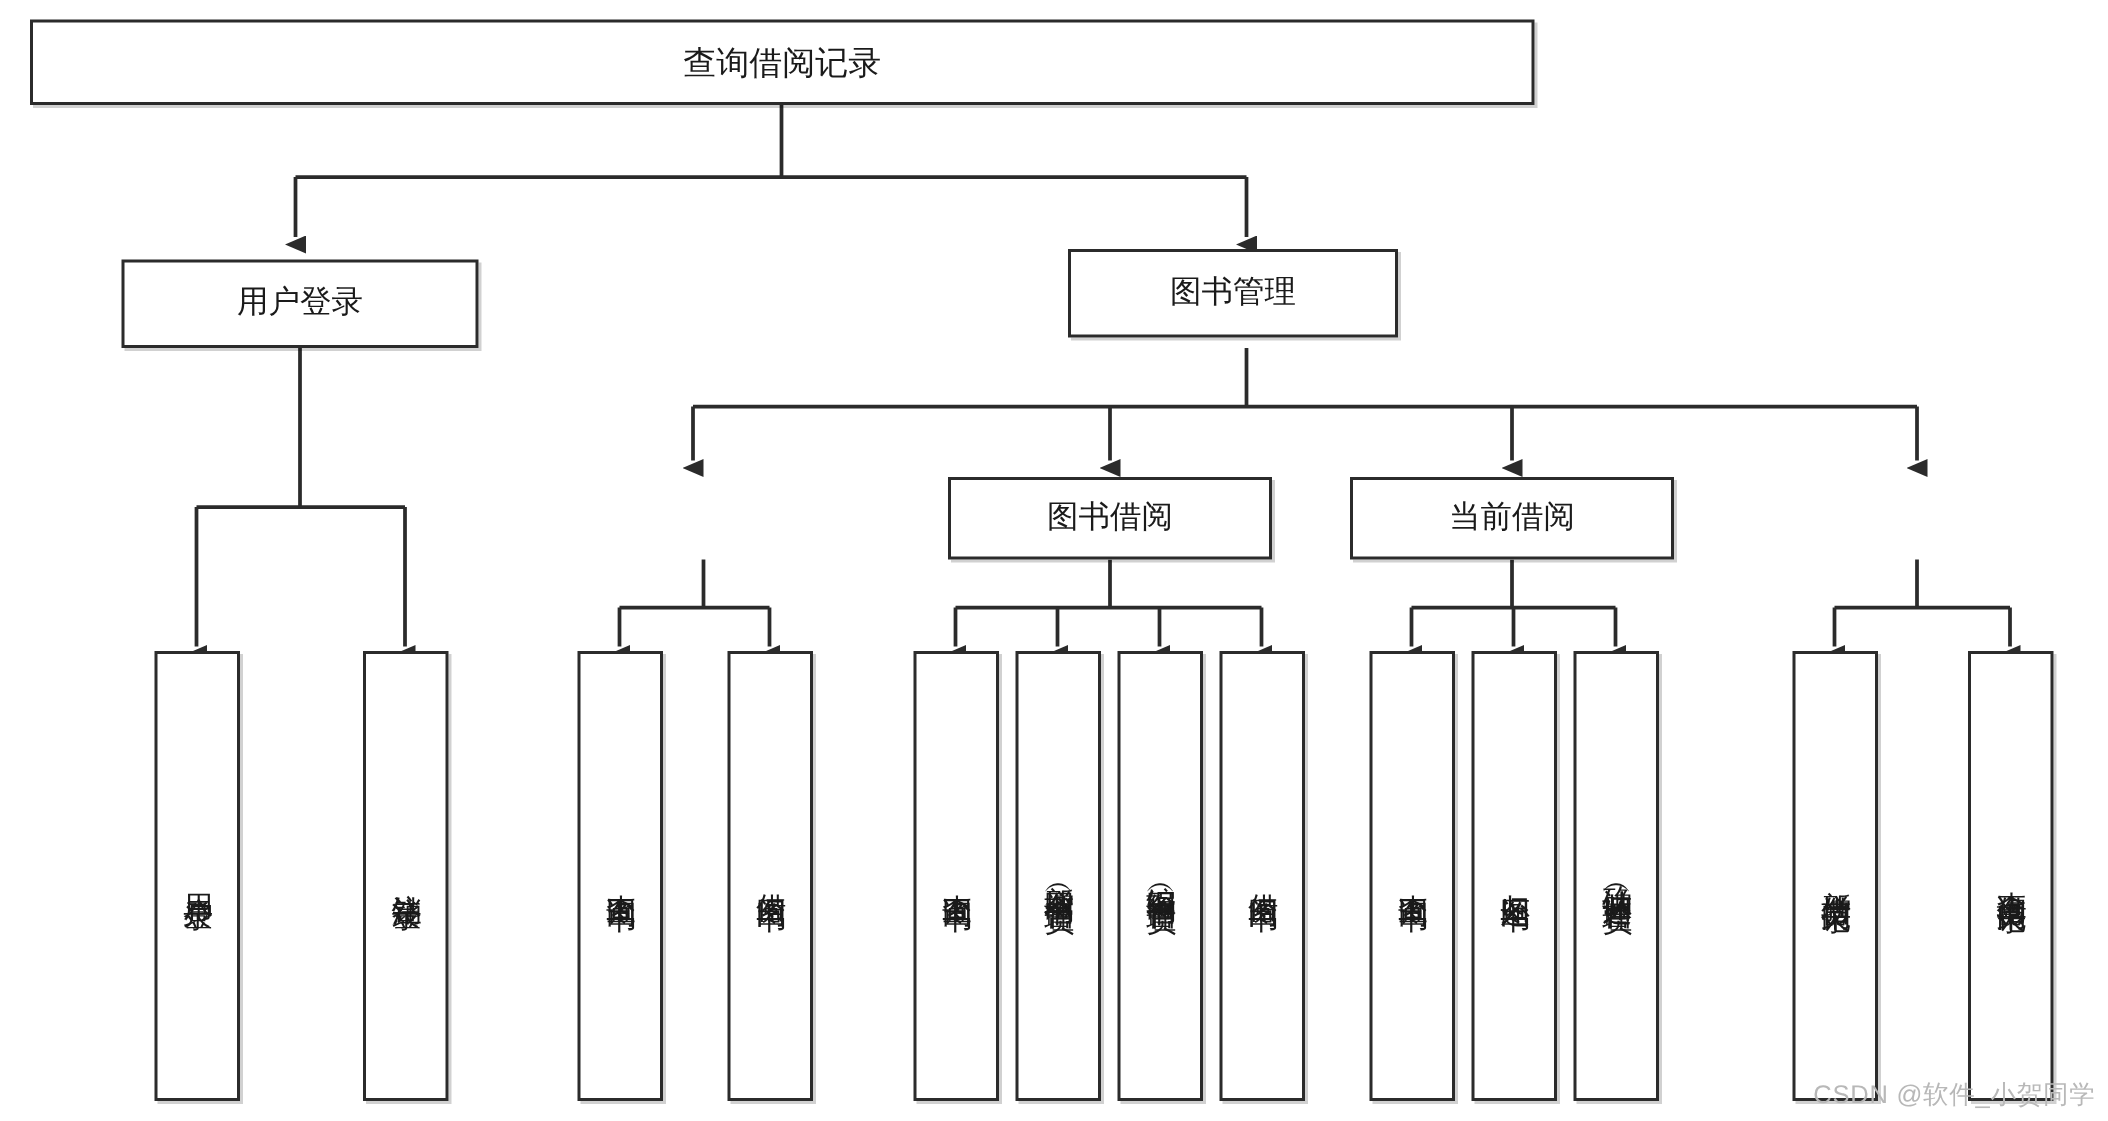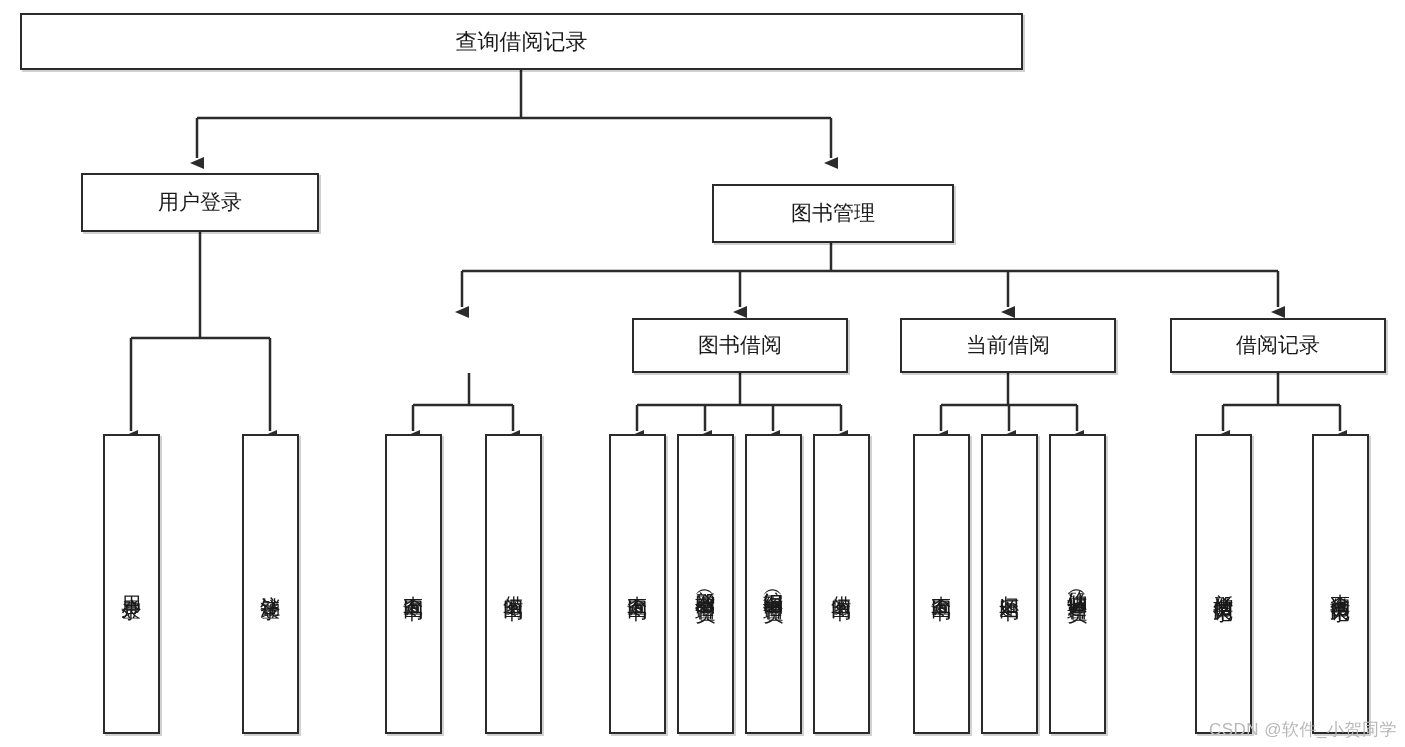--- a/index.html
+++ b/index.html
@@ -135,36 +135,33 @@
   </svg>
 
   <div class="node root horiz" style="left:20px; top:13px; width:1003px; height:57px;">
     <span class="label">查询借阅记录</span>
   </div>
 
   <div class="node horiz" style="left:81px; top:173px; width:238px; height:59px;">
     <span class="label">用户登录</span>
   </div>
 
-  <div class="node horiz" style="left:712px; top:184px; width:242px; height:59px;">
+  <div class="node horiz" style="left:712px; top:166px; width:220px; height:59px;">
     <span class="label">图书管理</span>
   </div>
 
 
   <div class="node horiz" style="left:632px; top:318px; width:216px; height:55px;">
     <span class="label">图书借阅</span>
   </div>
 
   <div class="node horiz" style="left:900px; top:318px; width:216px; height:55px;">
     <span class="label">当前借阅</span>
   </div>
 
-  <div class="node horiz" style="left:1170px; top:318px; width:216px; height:55px;">
-    <span class="label">借阅记录</span>
-  </div>
 
   <div class="node vert" style="left:103px; top:434px; width:57px; height:300px;">
     <span class="label">用户登录</span>
   </div>
 
   <div class="node vert" style="left:242px; top:434px; width:57px; height:300px;">
     <span class="label">注销登录</span>
   </div>
 
   <div class="node vert" style="left:385px; top:434px; width:57px; height:300px;">

